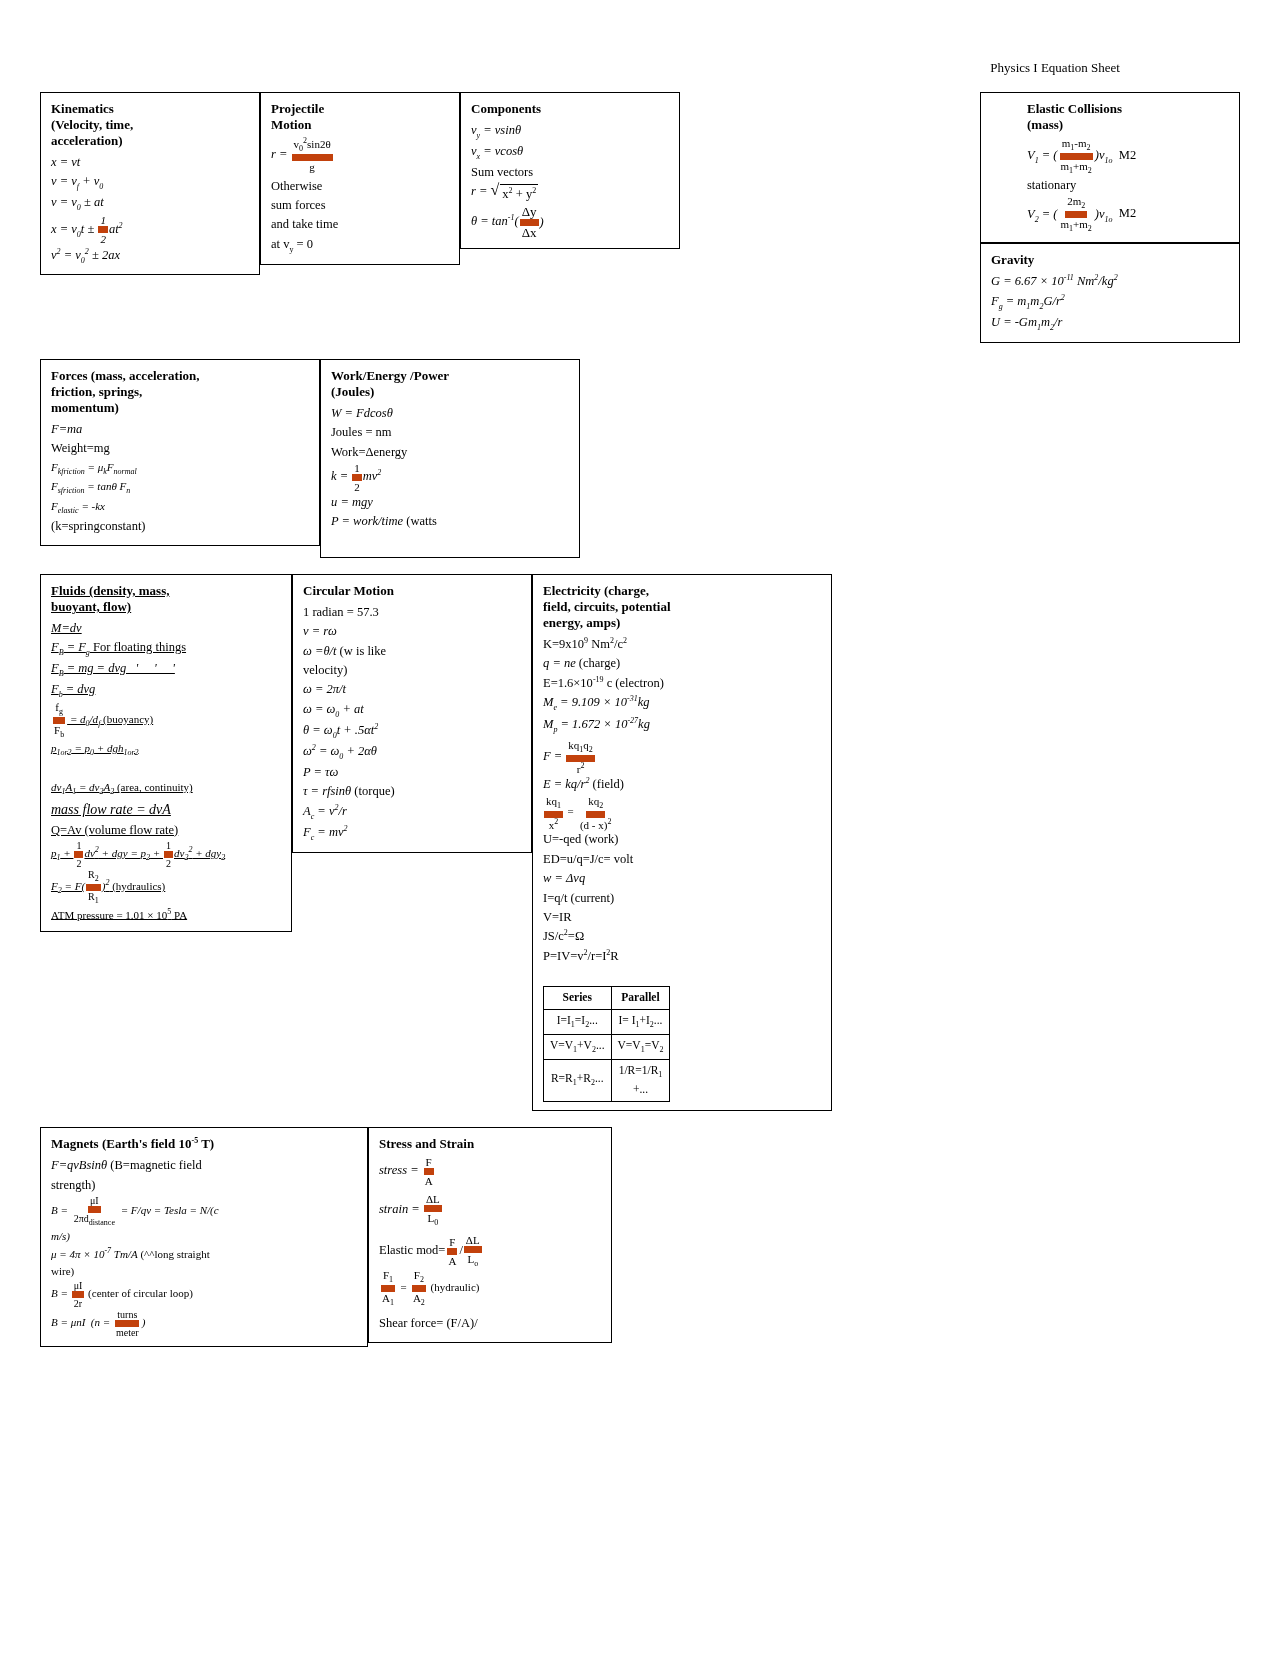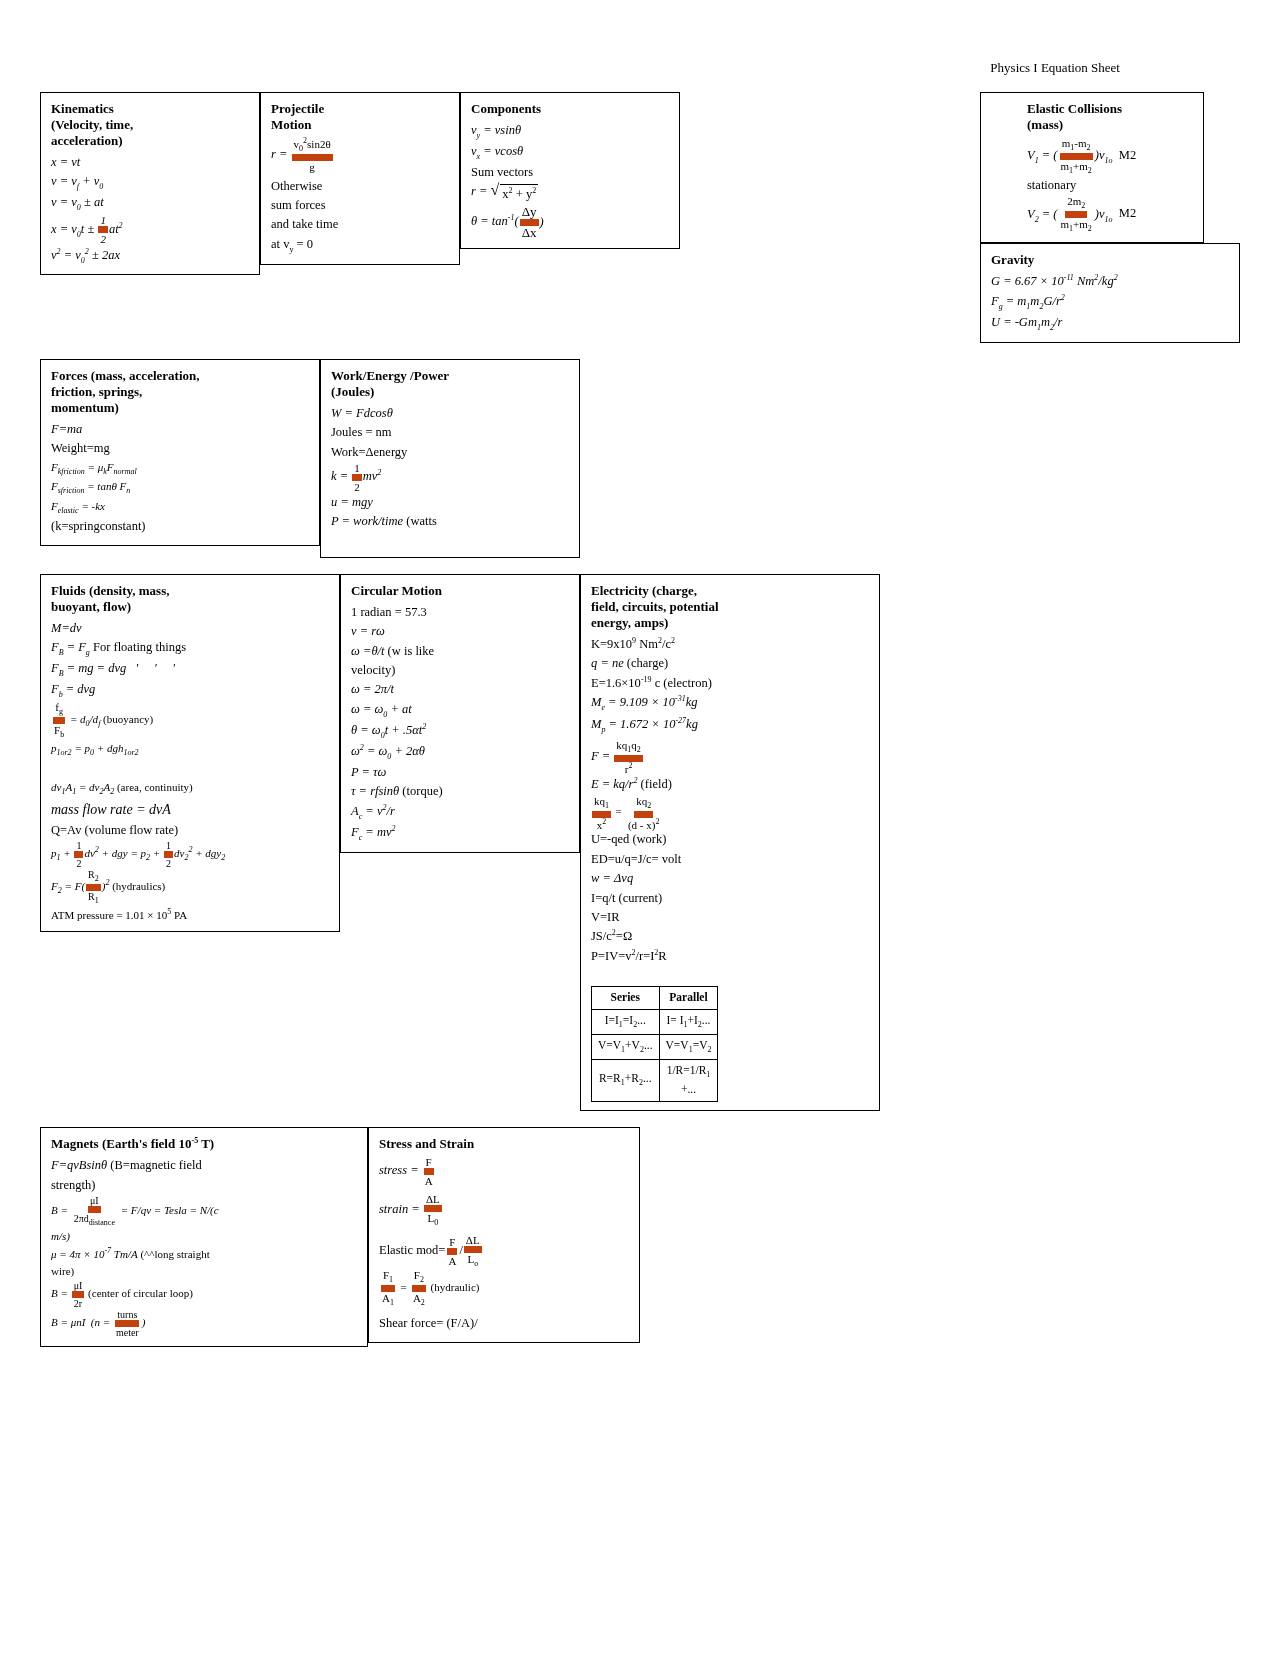--- a/index.html
+++ b/index.html
@@ -147,21 +147,21 @@
           <div><span class="math">θ = tan<sup>-1</sup>(</span><span class="frac" style="font-size:13px;">
                 <span class="num">Δy</span>
                 <span class="den">Δx</span>
               </span><span class="math">)</span></div>
         </div>
       </div>
 
       <div style="flex:1;"></div>
 
       <div style="display:flex;flex-direction:column;">
-        <div class="box" style="width:224px;padding-left:46px;">
+        <div class="box" style="width:260px;padding-left:46px;">
           <div class="box-title">Elastic Collisions<br>(mass)</div>
           <div class="box-content">
             <div><span class="math">V<sub>1</sub> = (</span><span class="frac" style="font-size:11px;">
                   <span class="num">m<sub>1</sub>-m<sub>2</sub></span>
                   <span class="den">m<sub>1</sub>+m<sub>2</sub></span>
                 </span><span class="math">)v<sub>1o</sub></span>&nbsp; M2</div>
             <div>stationary</div>
             <div><span class="math">V<sub>2</sub> = (</span><span class="frac" style="font-size:11px;">
                   <span class="num">2m<sub>2</sub></span>
                   <span class="den">m<sub>1</sub>+m<sub>2</sub></span>
@@ -206,21 +206,21 @@
           <div><span class="math">u = mgy</span></div>
           <div><span class="math">P = work/time</span> (watts</div>
           <div style="font-size:11px;">&nbsp;&nbsp;&nbsp;</div>
         </div>
       </div>
       <div style="flex:1;"></div>
     </div>
 
     <div class="row">
 
-      <div class="box" style="width:300px;">
+      <div class="box" style="width:252px;text-decoration:underline;">
         <div class="box-title">Fluids (density, mass,<br>buoyant, flow)</div>
         <div class="box-content">
           <div><span class="math">M=dv</span></div>
           <div><span class="math">F<sub>B</sub> = F<sub>g</sub></span> For floating things</div>
           <div><span class="math">F<sub>B</sub> = mg = dvg &nbsp; ' &nbsp; &nbsp; ' &nbsp; &nbsp; '</span></div>
           <div><span class="math">F<sub>b</sub> = dvg</span></div>
           <div style="font-size:11px;"><span class="frac">
                 <span class="num">f<sub>g</sub></span>
                 <span class="den">F<sub>b</sub></span>
               </span><span class="math"> = d<sub>0</sub>/d<sub>f</sub></span> (buoyancy)</div>
@@ -326,21 +326,21 @@
                 <span class="num">μI</span>
                 <span class="den">2r</span>
               </span> (center of circular loop)</div>
           <div style="font-size:11px;"><span class="math">B = μnI</span> &nbsp;<span class="math">(n = </span><span class="frac" style="font-size:10px;">
                 <span class="num">turns</span>
                 <span class="den">meter</span>
               </span><span class="math">)</span></div>
         </div>
       </div>
 
-      <div class="box" style="width:272px;">
+      <div class="box" style="width:244px;">
         <div class="box-title">Stress and Strain</div>
         <div class="box-content">
           <div style="margin-bottom:6px;"><span class="math">stress = </span><span class="frac">
                 <span class="num">F</span>
                 <span class="den">A</span>
               </span></div>
           <div style="margin-bottom:6px;"><span class="math">strain = </span><span class="frac">
                 <span class="num">ΔL</span>
                 <span class="den">L<sub>0</sub></span>
               </span></div>

